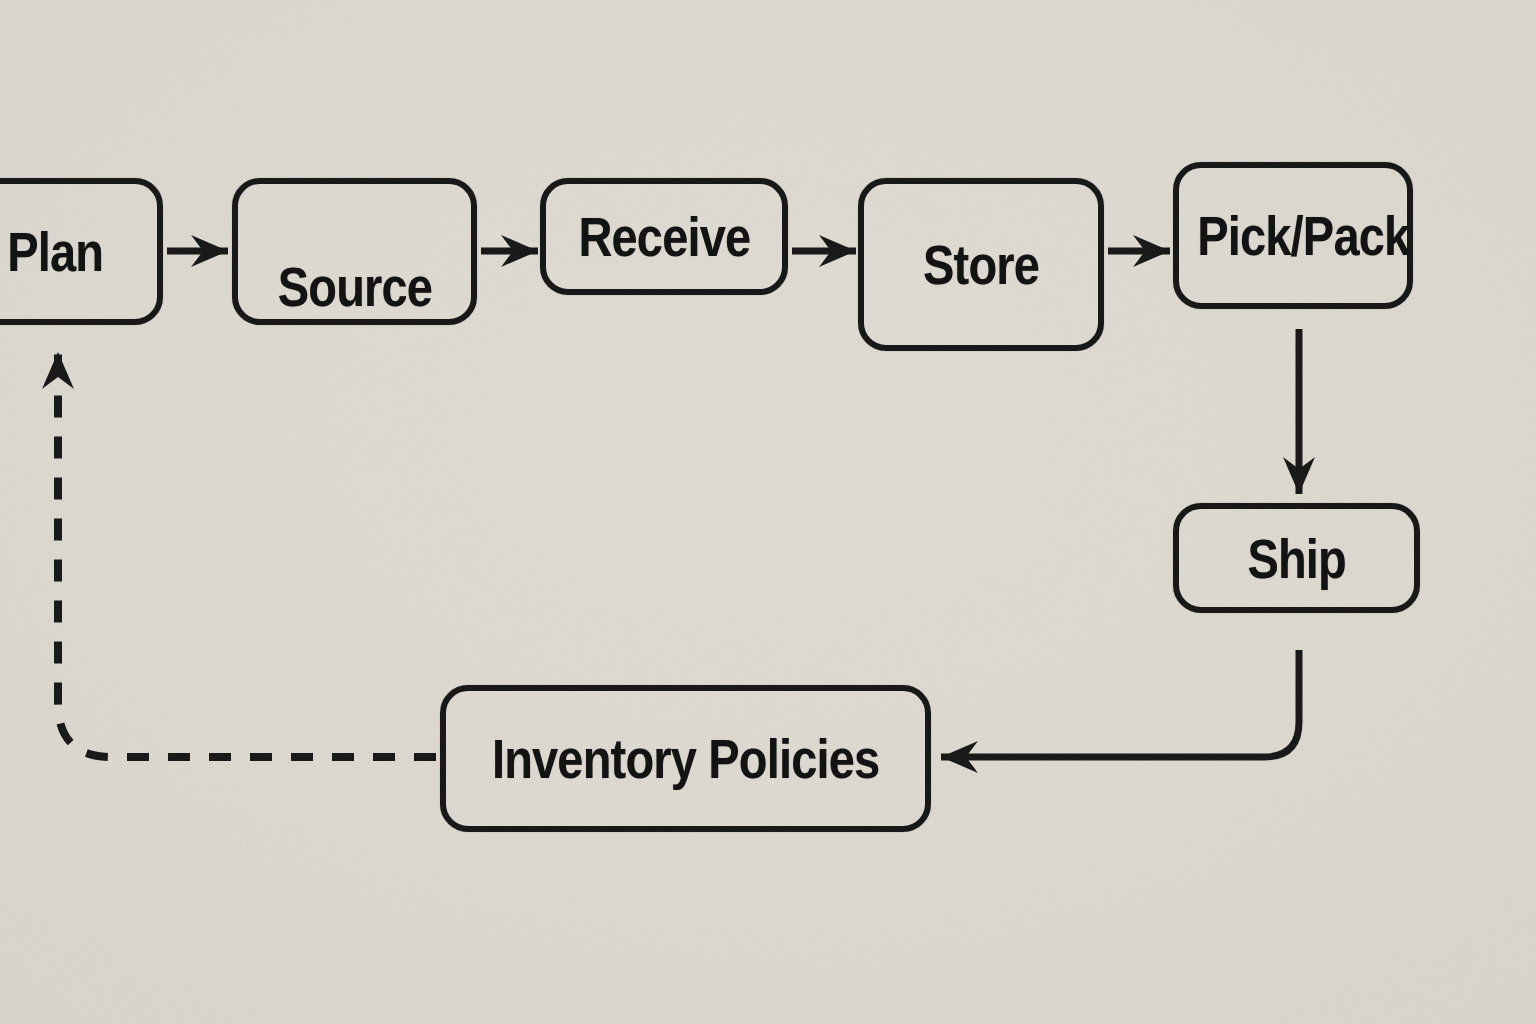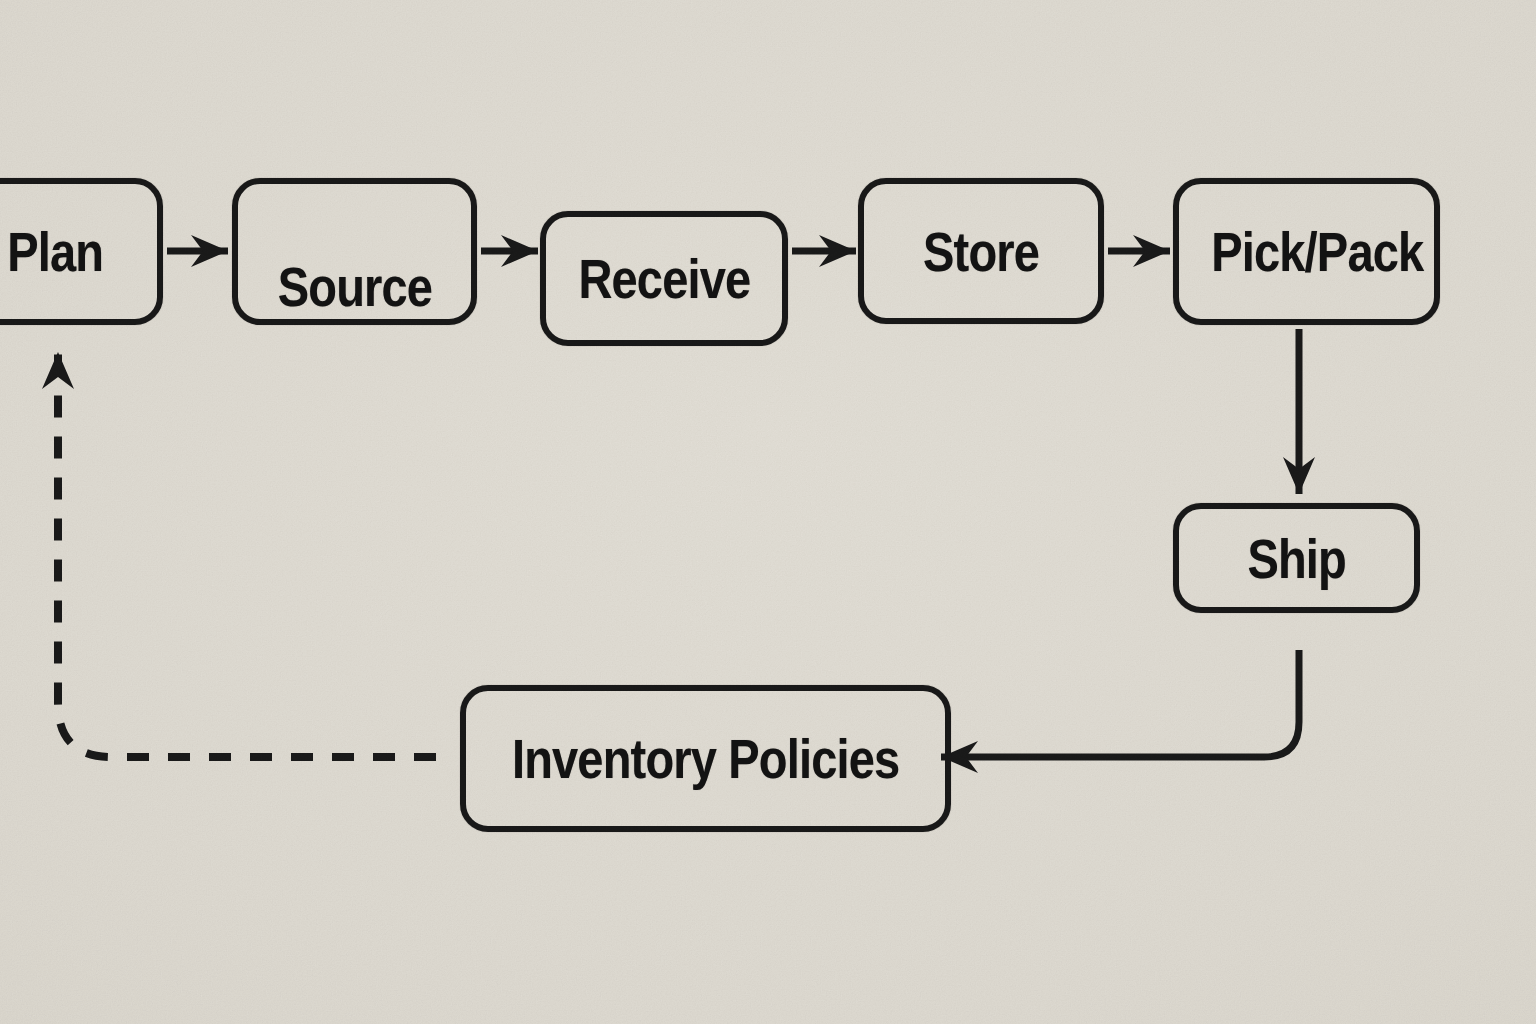--- a/index.html
+++ b/index.html
@@ -59,25 +59,25 @@
     color: #141414;
     letter-spacing: -1px;
     white-space: nowrap;
     transform: scaleX(0.84);
     transform-origin: center;
     text-shadow: 0 0 1px rgba(20,15,5,0.35);
   }
   
   .node.plan      { left: -52px;  top: 178px; width: 215px; height: 147px; }
   .node.source    { left: 232px;  top: 178px; width: 245px; height: 147px; align-items: flex-end; }
-  .node.receive   { left: 540px;  top: 178px; width: 248px; height: 135px; margin-top: 33px; }
-  .node.store     { left: 858px;  top: 178px; width: 246px; height: 146px; }
-  .node.pickpack  { left: 1173px; top: 178px; width: 267px; height: 147px; padding-left: 21px; }
+  .node.receive   { left: 540px;  top: 178px; width: 248px; height: 117px; }
+  .node.store     { left: 858px;  top: 178px; width: 246px; height: 173px; }
+  .node.pickpack  { left: 1173px; top: 162px; width: 240px; height: 147px; padding-left: 21px; }
   .node.ship      { left: 1173px; top: 503px; width: 247px; height: 110px; }
-  .node.inventory { left: 460px;  top: 685px; width: 491px; height: 147px; }
+  .node.inventory { left: 440px;  top: 685px; width: 491px; height: 147px; }
 </style>
 </head>
 <body>
 
 <div class="canvas">
 
   <svg class="connectors" viewBox="0 0 1536 1024" xmlns="http://www.w3.org/2000/svg">
     <defs>
       <marker id="arrowhead" viewBox="0 0 40 36" markerWidth="40" markerHeight="36" refX="38" refY="18" orient="auto" markerUnits="userSpaceOnUse">
         <path d="M1,2 L38,18 L1,34 L13,18 Z" fill="#1b1b1b"></path>

